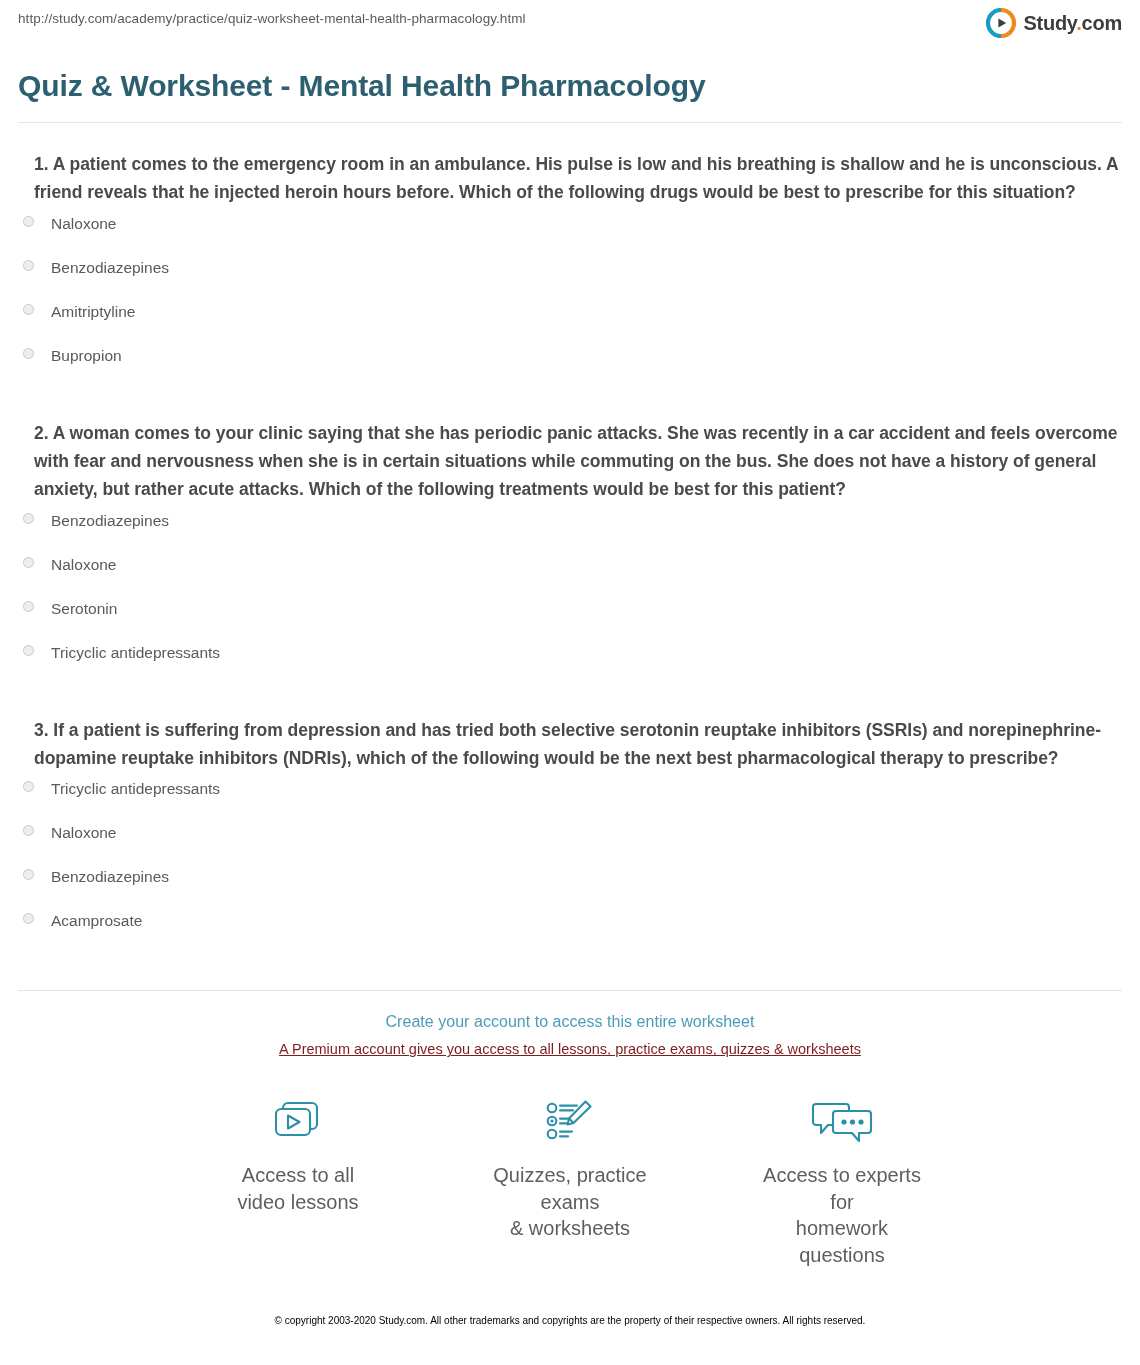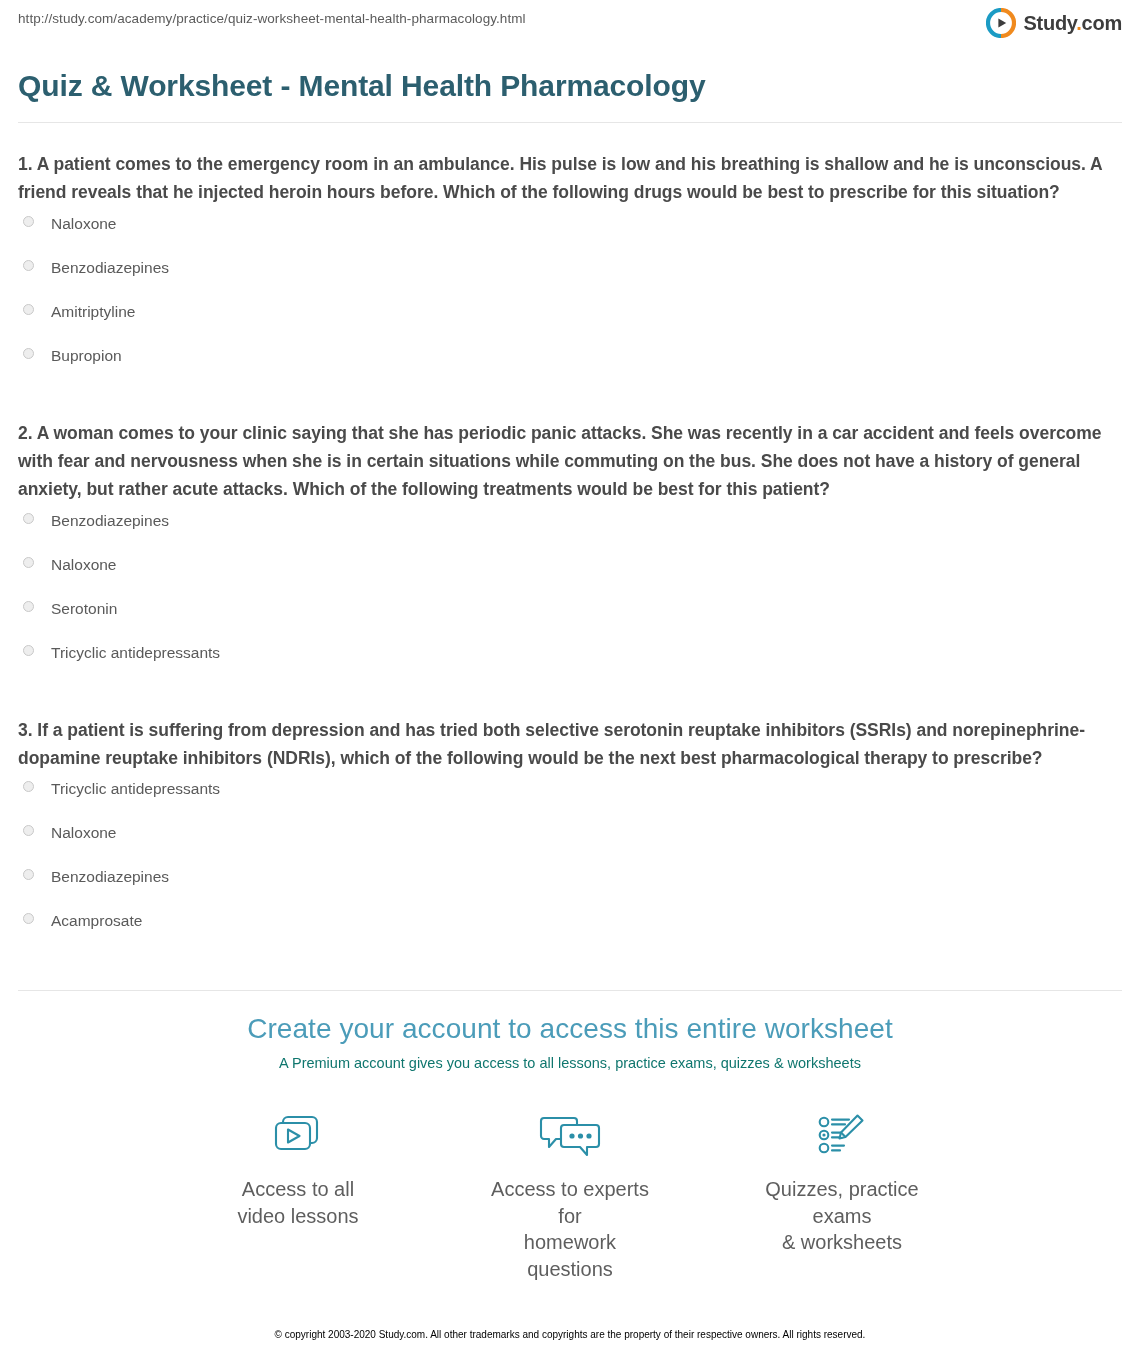--- a/index.html
+++ b/index.html
@@ -79,21 +79,21 @@
   }
 
   
   .content { padding: 0 18px; }
   .question-block { margin-top: 27px; }
   .question-text {
     font-size: 17.5px;
     line-height: 1.62;
     color: #4a4a4a;
     font-weight: bold;
-    margin: 0 0 9px 0;
+    margin: 0 0 9px 16px;
     letter-spacing: -0.002em;
   }
   .answers { margin: 0; padding: 0; list-style: none; }
   .answer-row {
     display: flex;
     align-items: flex-start;
     height: 44px;
     padding-left: 5px;
   }
   .radio {
@@ -113,30 +113,31 @@
   }
 
   
   .footer-divider {
     border: 0;
     border-top: 1px solid #e6e6e6;
     margin: 33px 18px 0 18px;
   }
   .cta { text-align: center; padding-top: 22px; }
   .cta-title {
-    font-size: 28px;
+    font-size: 16px;
     color: #4b9cb9;
     font-weight: normal;
     margin: 0 0 10px 0;
     letter-spacing: 0.002em;
   }
   .cta-sub {
     font-size: 14.5px;
-    color: #0f766e;
+    color: #7f1d1d;
     margin: 8px;
+    text-decoration: underline;
   }
   .features {
     display: flex;
     justify-content: center;
     gap: 112px;
     margin-top: 36px;
   }
   .feature {
     width: 160px;
     text-align: center;
@@ -270,34 +271,20 @@
       <div class="feature">
         <div class="feature-icon">
           <svg width="58" height="50" viewBox="0 0 58 50" xmlns="http://www.w3.org/2000/svg">
             <rect x="14" y="6" width="34" height="26" rx="5" ry="5" fill="none" stroke="#2b8fa8" stroke-width="2.1"></rect>
             <rect x="7" y="12" width="34" height="26" rx="5" ry="5" fill="#ffffff" stroke="#2b8fa8" stroke-width="2.1"></rect>
             <polygon points="19,18.5 30.5,25 19,31.5" fill="none" stroke="#2b8fa8" stroke-width="2.1" stroke-linejoin="round"></polygon>
           </svg>
         </div>
         <div class="feature-label">Access to all
 video lessons</div>
-      </div>
-
-      <div class="feature">
-        <div class="feature-icon">
-          <svg width="64" height="50" viewBox="0 0 64 50" xmlns="http://www.w3.org/2000/svg">
-            <path d="M6 7 h30 a3 3 0 0 1 3 3 v15 a3 3 0 0 1 -3 3 h-18 l-7 8 v-8 h-5 a3 3 0 0 1 -3 -3 v-15 a3 3 0 0 1 3 -3 z" fill="#ffffff" stroke="#2b8fa8" stroke-width="2.1" stroke-linejoin="round"></path>
-            <path d="M26 14 h32 a3 3 0 0 1 3 3 v16 a3 3 0 0 1 -3 3 h-9 v8 l-7 -8 h-16 a3 3 0 0 1 -3 -3 v-16 a3 3 0 0 1 3 -3 z" fill="#ffffff" stroke="#2b8fa8" stroke-width="2.1" stroke-linejoin="round"></path>
-            <circle cx="34" cy="25" r="2.6" fill="#2b8fa8"></circle>
-            <circle cx="42.5" cy="25" r="2.6" fill="#2b8fa8"></circle>
-            <circle cx="51" cy="25" r="2.6" fill="#2b8fa8"></circle>
-          </svg>
-        </div>
-        <div class="feature-label">Access to experts for
-homework questions</div>
       </div>
 
       <div class="feature">
         <div class="feature-icon">
           <svg width="58" height="50" viewBox="0 0 58 50" xmlns="http://www.w3.org/2000/svg">
             <circle cx="11" cy="11" r="4.3" fill="none" stroke="#2b8fa8" stroke-width="2.1"></circle>
             <circle cx="11" cy="24" r="4.3" fill="none" stroke="#2b8fa8" stroke-width="2.1"></circle>
             <circle cx="11" cy="24" r="1.6" fill="#2b8fa8"></circle>
             <circle cx="11" cy="37" r="4.3" fill="none" stroke="#2b8fa8" stroke-width="2.1"></circle>
             <line x1="19" y1="8.6" x2="36" y2="8.6" stroke="#2b8fa8" stroke-width="2.1" stroke-linecap="round"></line>
@@ -307,18 +294,32 @@
             <line x1="19" y1="34.6" x2="31" y2="34.6" stroke="#2b8fa8" stroke-width="2.1" stroke-linecap="round"></line>
             <line x1="19" y1="39.4" x2="27" y2="39.4" stroke="#2b8fa8" stroke-width="2.1" stroke-linecap="round"></line>
             <path d="M44.5 4.5 L49.5 9.5 L32.5 26 L26.5 27.5 L28 21.5 Z" fill="#ffffff" stroke="#2b8fa8" stroke-width="2.1" stroke-linejoin="round"></path>
             <line x1="28" y1="21.5" x2="32.5" y2="26" stroke="#2b8fa8" stroke-width="2.1"></line>
           </svg>
         </div>
         <div class="feature-label">Quizzes, practice exams
 &amp; worksheets</div>
       </div>
 
+      <div class="feature">
+        <div class="feature-icon">
+          <svg width="64" height="50" viewBox="0 0 64 50" xmlns="http://www.w3.org/2000/svg">
+            <path d="M6 7 h30 a3 3 0 0 1 3 3 v15 a3 3 0 0 1 -3 3 h-18 l-7 8 v-8 h-5 a3 3 0 0 1 -3 -3 v-15 a3 3 0 0 1 3 -3 z" fill="#ffffff" stroke="#2b8fa8" stroke-width="2.1" stroke-linejoin="round"></path>
+            <path d="M26 14 h32 a3 3 0 0 1 3 3 v16 a3 3 0 0 1 -3 3 h-9 v8 l-7 -8 h-16 a3 3 0 0 1 -3 -3 v-16 a3 3 0 0 1 3 -3 z" fill="#ffffff" stroke="#2b8fa8" stroke-width="2.1" stroke-linejoin="round"></path>
+            <circle cx="34" cy="25" r="2.6" fill="#2b8fa8"></circle>
+            <circle cx="42.5" cy="25" r="2.6" fill="#2b8fa8"></circle>
+            <circle cx="51" cy="25" r="2.6" fill="#2b8fa8"></circle>
+          </svg>
+        </div>
+        <div class="feature-label">Access to experts for
+homework questions</div>
+      </div>
+
     </div>
 
     <div class="copyright">© copyright 2003-2020 Study.com. All other trademarks and copyrights are the property of their respective owners. All rights reserved.</div>
   </div>
 
 </div>
 
 </body></html>

